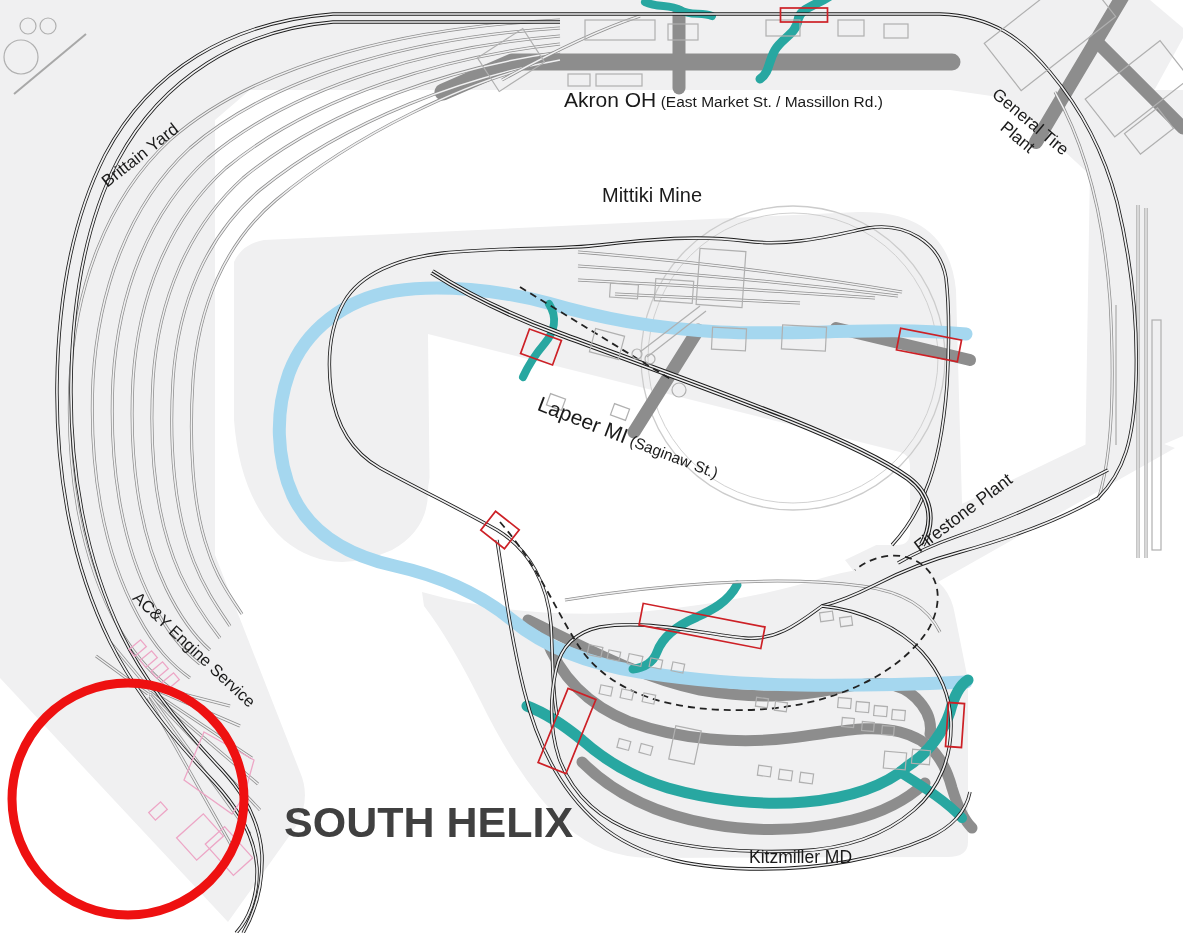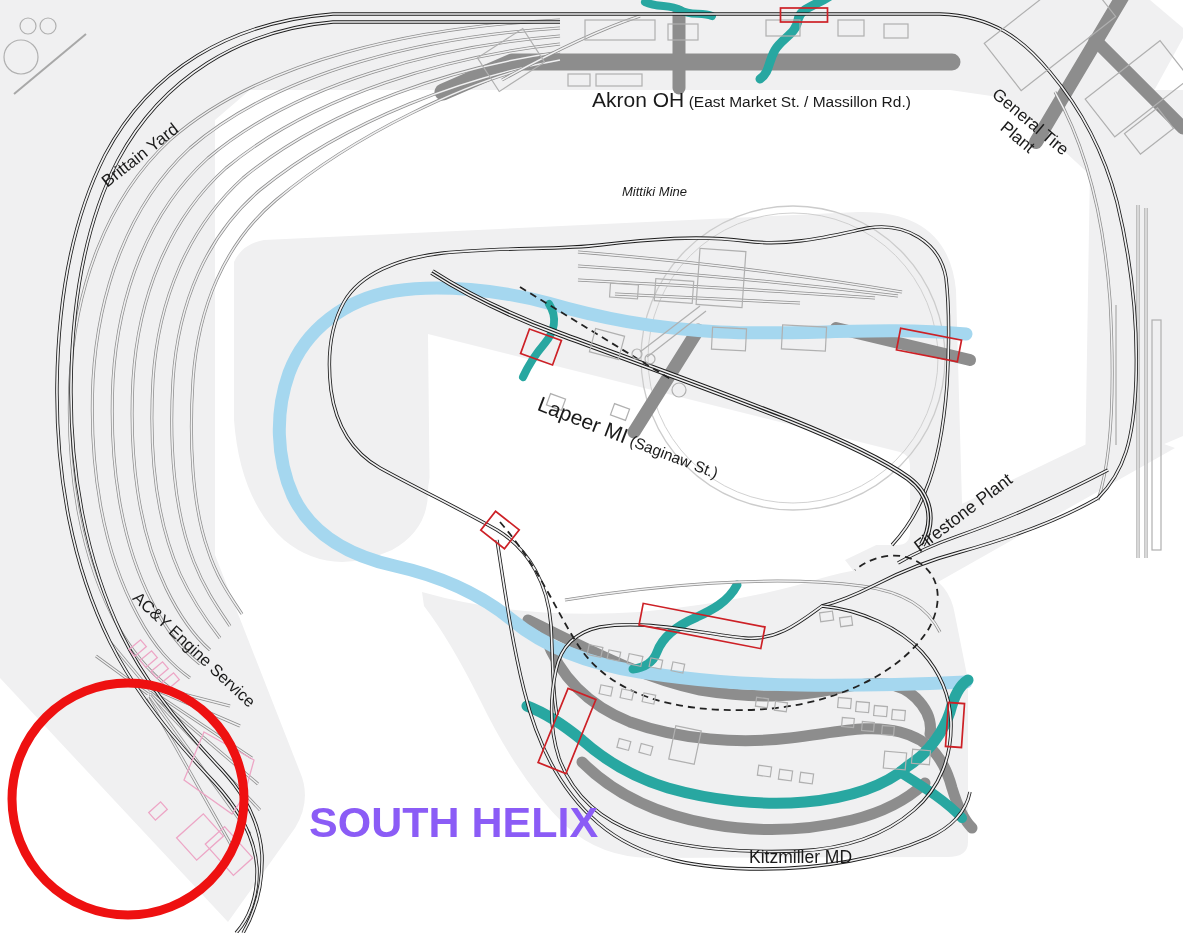--- a/index.html
+++ b/index.html
@@ -19,21 +19,21 @@
   .trm{stroke:#f0f0f1;stroke-width:4.2;fill:none;}
   .trc{stroke:#1c1c1c;stroke-width:1.3;fill:none;}
   .dsh{stroke:#222;stroke-width:1.8;fill:none;stroke-dasharray:7 5;}
   .bldg{fill:none;stroke:#b0b0b0;stroke-width:1.2;}
   .pink{fill:none;stroke:#eda6c6;stroke-width:1.3;}
   .bridge{fill:none;stroke:#cd2026;stroke-width:1.7;}
   .road{stroke:#8d8d8d;fill:none;stroke-linecap:round;stroke-linejoin:round;}
   .riverB{stroke:#a5d7ef;fill:none;stroke-linecap:round;}
   .riverT{stroke:#28a7a1;fill:none;stroke-linecap:round;}
   #south-helix{position:absolute;left:284px;top:798px;font-size:43px;font-weight:bold;
-               letter-spacing:0px;color:#8b5cf6;margin-left:25px;}
+               letter-spacing:0px;color:#404040;}
 </style>
 </head>
 <body>
 
 <div class="stage">
 <svg width="1183" height="933" viewBox="0 0 1183 933">
   <defs>
     <path id="p_main" d="M236,933 C248,920 258,898 257,868 C255,838 240,810 214,782 C172,738 135,692 110,642 C72,565 56,475 57,385 C58,300 72,220 105,155 C150,70 230,22 333,14 L940,14 C992,16 1022,38 1050,72 C1082,110 1104,152 1117,202 C1130,255 1138,318 1136,380 C1134,440 1124,472 1098,498"></path>
     <path id="p_m2" d="M243,933 C254,914 263,888 262,855 C260,824 247,797 222,770 C182,728 146,684 122,635 C86,560 70,472 71,385 C72,300 86,222 118,160 C162,78 240,30 333,22 L560,22"></path>
     <path id="p_u1" d="M443,253 C398,258 360,274 344,302 C330,327 327,357 331,390 C336,426 352,452 380,468 C420,490 462,510 497,530 C530,550 548,585 551,625 C553,660 552,690 557,715"></path>
@@ -280,31 +280,31 @@
     <rect class="bridge" x="640" y="615" width="124" height="22" transform="rotate(11 702 626)"></rect>
     <rect class="bridge" x="552" y="691" width="30" height="80" transform="rotate(22 567 731)"></rect>
     <rect class="bridge" x="947" y="703" width="16" height="44" transform="rotate(4 955 725)"></rect>
   </g>
 
   <circle cx="128" cy="799" r="116" fill="none" stroke="#ee1111" stroke-width="9"></circle>
 </svg>
 
 <div class="lbl rot" style="left:98px;top:176px;font-size:17px;transform:rotate(-38deg);">Brittain Yard</div>
 
-<div class="lbl" style="left:592px;top:88px;">
+<div class="lbl" style="left:564px;top:88px;">
   <span class="big">Akron OH</span>
   <span class="small">(East Market St. / Massillon Rd.)</span>
 </div>
 
 <div class="lbl" style="left:962px;top:110px;width:124px;text-align:center;font-size:17px;line-height:1.15;transform:rotate(40deg);transform-origin:50% 50%;">
   <div>General Tire</div>
   <div>Plant</div>
 </div>
 
-<div class="lbl" style="left:622px;top:184px;font-size:13px;font-style:italic;">Mittiki Mine</div>
+<div class="lbl" style="left:602px;top:184px;font-size:20px;">Mittiki Mine</div>
 
 <div class="lbl rot" style="left:543px;top:392px;transform:rotate(21deg);">
   <span class="big">Lapeer MI</span>
   <span class="small">(Saginaw St.)</span>
 </div>
 
 <div class="lbl rot" style="left:910px;top:540px;font-size:17.5px;transform:rotate(-37deg);">Firestone Plant</div>
 
 <div class="lbl rot" style="left:142px;top:588px;font-size:16.5px;transform:rotate(43deg);">AC&amp;Y Engine Service</div>
 

